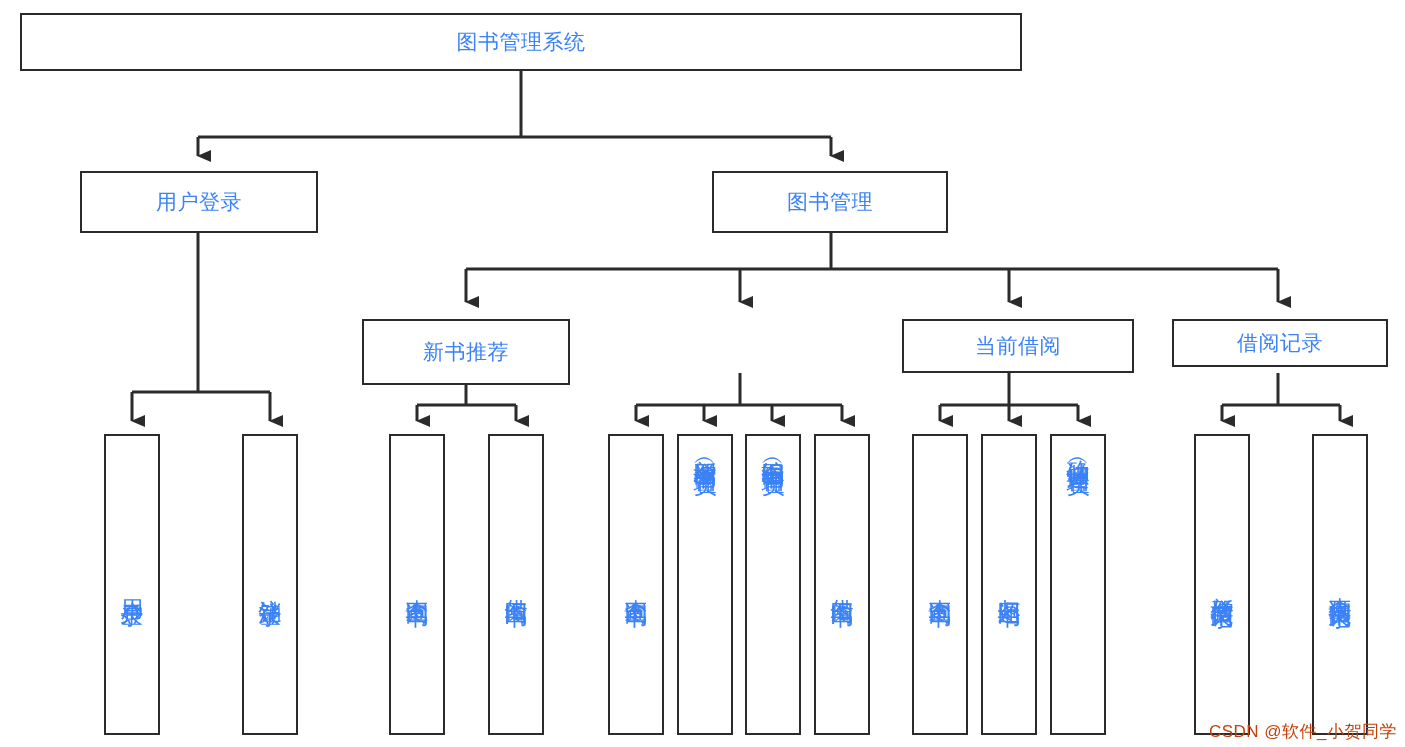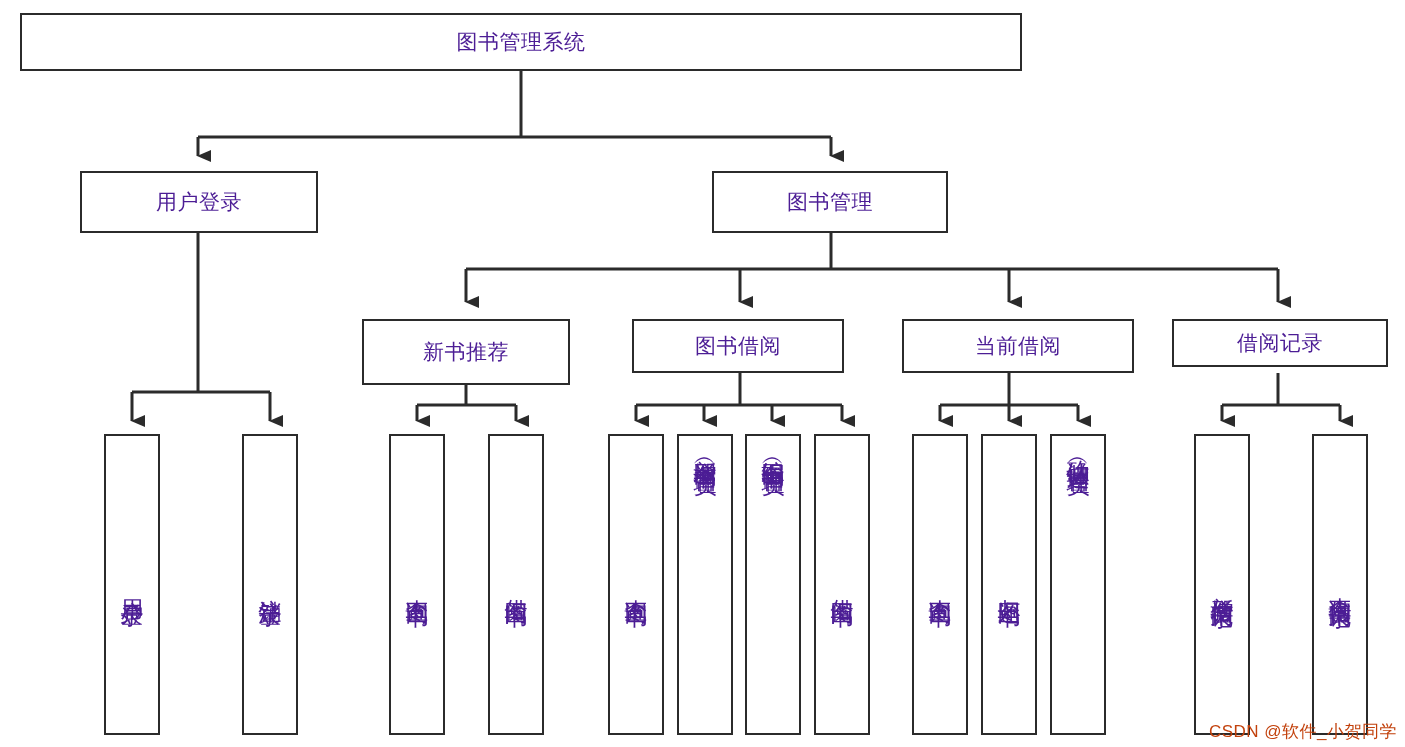--- a/index.html
+++ b/index.html
@@ -26,21 +26,21 @@
     pointer-events: none;
   }
   .node {
     position: absolute;
     box-sizing: border-box;
     background: #ffffff;
     border: 2px solid #2b2b2b;
     display: flex;
     align-items: center;
     justify-content: center;
-    color: #4c1d95;
+    color: #3b82f6;
   }
   .node .label {
     display: block;
     text-align: center;
     line-height: 1.18;
     white-space: nowrap;
   }
   .node.horiz .label {
     font-size: 21px;
     letter-spacing: 0.5px;
@@ -132,23 +132,20 @@
   <div class="node horiz" style="left:80px; top:171px; width:238px; height:62px;">
     <span class="label">用户登录</span>
   </div>
   <div class="node horiz" style="left:712px; top:171px; width:236px; height:62px;">
     <span class="label">图书管理</span>
   </div>
 
   <div class="node horiz" style="left:362px; top:319px; width:208px; height:66px;">
     <span class="label">新书推荐</span>
   </div>
-  <div class="node horiz" style="left:632px; top:319px; width:212px; height:54px;">
-    <span class="label">图书借阅</span>
-  </div>
   <div class="node horiz" style="left:902px; top:319px; width:232px; height:54px;">
     <span class="label">当前借阅</span>
   </div>
   <div class="node horiz" style="left:1172px; top:319px; width:216px; height:48px;">
     <span class="label">借阅记录</span>
   </div>
 
   <div class="node vert mid" style="left:104px; top:434px; width:56px; height:301px;">
     <span class="label">用户登录</span>
   </div>

